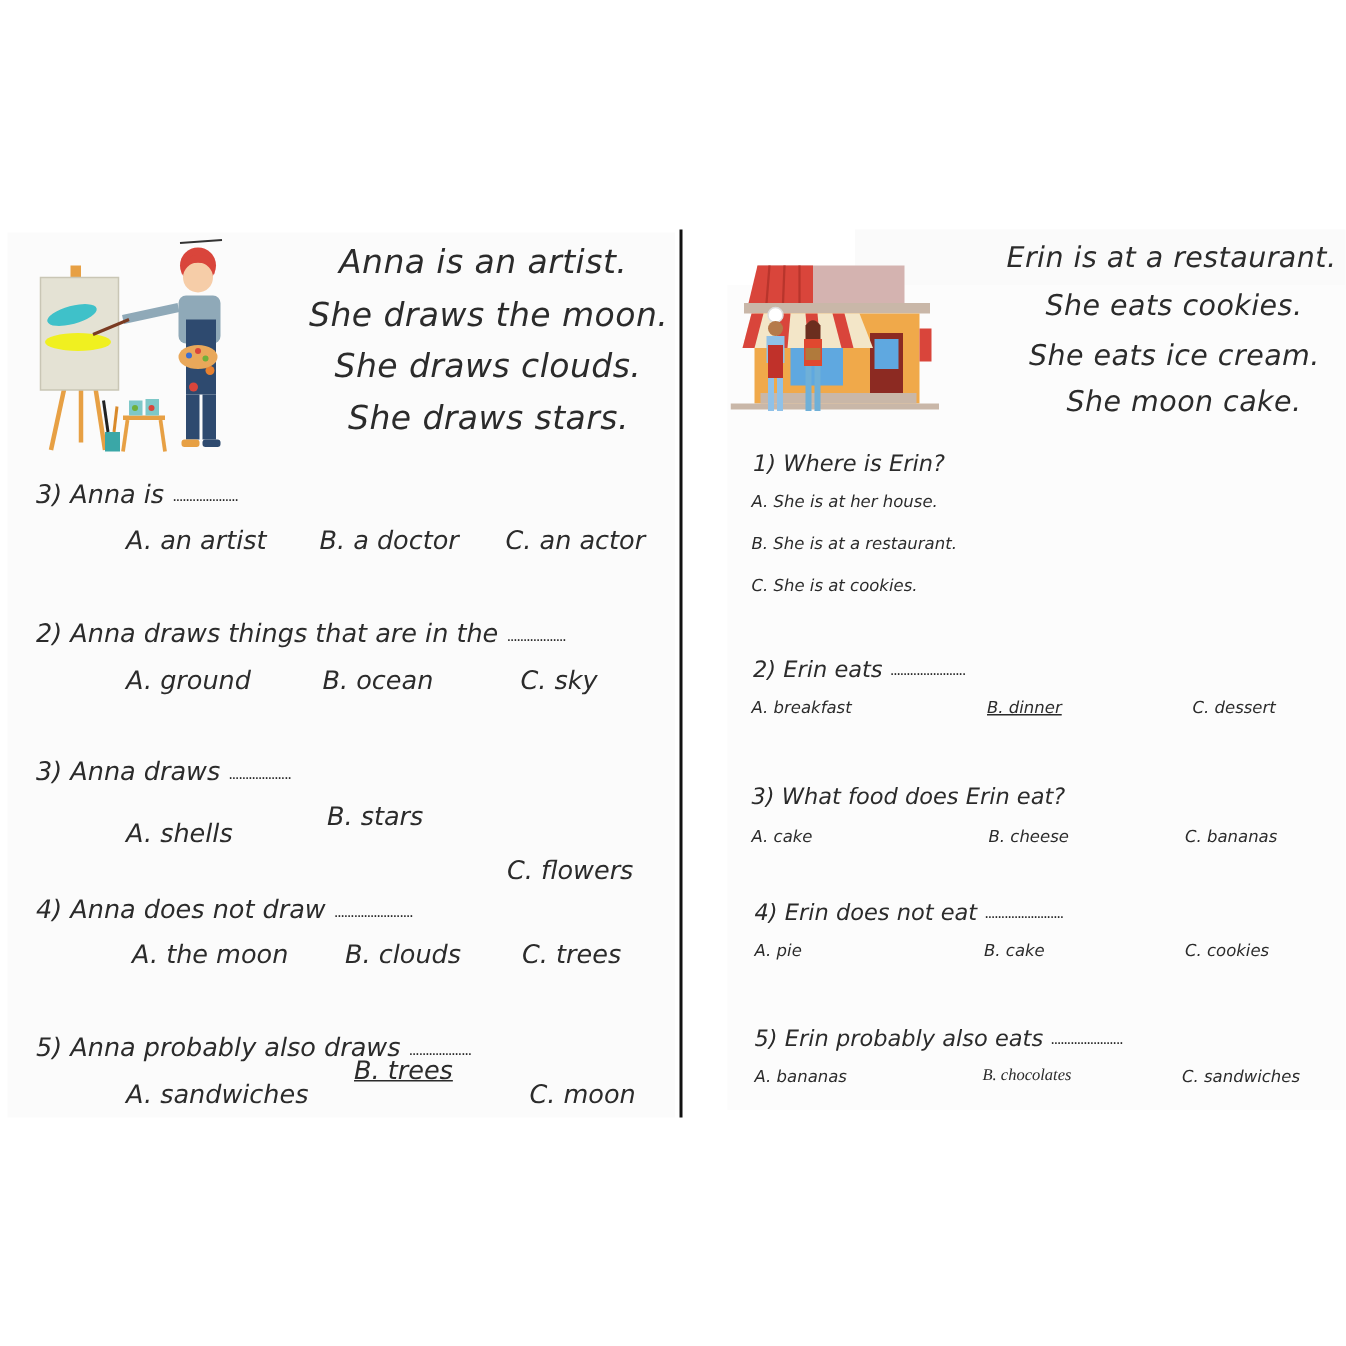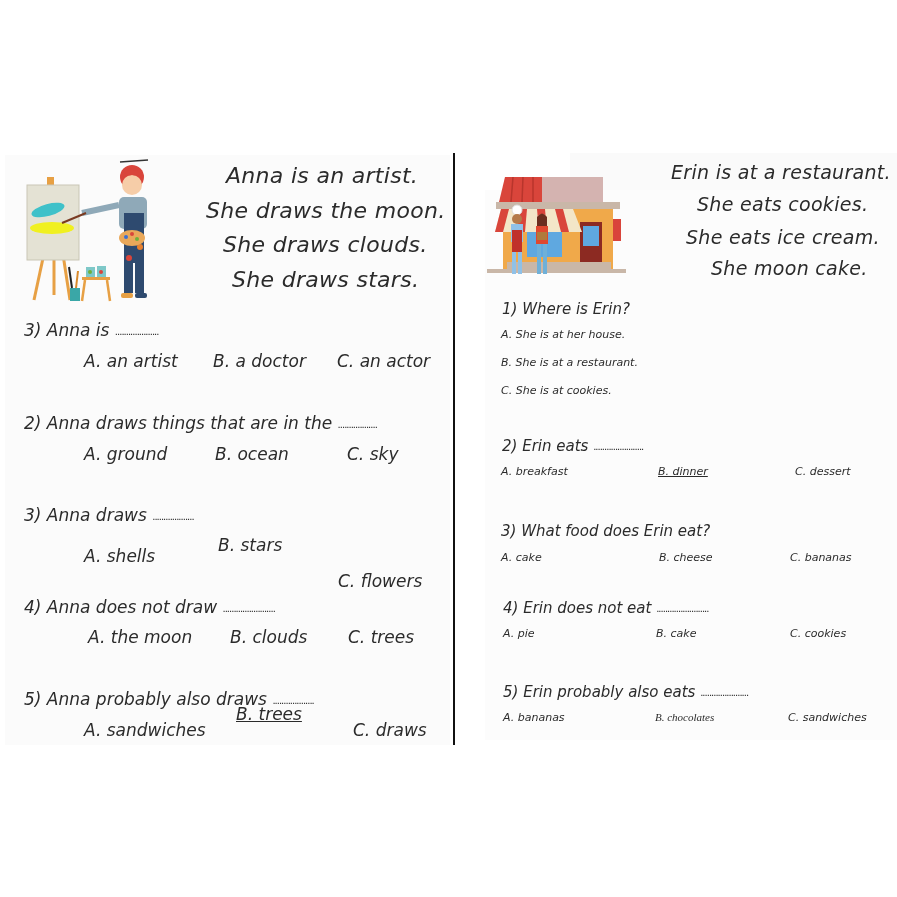--- a/index.html
+++ b/index.html
@@ -93,21 +93,21 @@
 <div class="abs opt" style="left:338px;top:535px;margin-top:36px;">C. flowers</div>
 
 <div class="abs q" style="left:24px;top:597px;"><span>4) Anna does not draw</span> <span class="blank">........................</span></div>
 <div class="abs opt" style="left:88px;top:627px;">A. the moon</div>
 <div class="abs opt" style="left:230px;top:627px;">B. clouds</div>
 <div class="abs opt" style="left:348px;top:627px;">C. trees</div>
 
 <div class="abs q" style="left:24px;top:689px;"><span>5) Anna probably also draws</span> <span class="blank">...................</span></div>
 <div class="abs opt" style="left:84px;top:720px;">A. sandwiches</div>
 <div class="abs opt" style="left:236px;top:704px;text-decoration:underline;">B. trees</div>
-<div class="abs opt" style="left:353px;top:720px;">C. draws</div>
+<div class="abs opt" style="left:353px;top:720px;">C. moon</div>
 
 <svg style="left:487px;top:172px" width="145" height="112" viewBox="0 0 145 112">
 
   <rect x="18" y="5" width="98" height="25" fill="#d4b3b0"></rect>
   <path d="M18 5 L55 5 L55 30 L12 30 Z" fill="#d9453b"></path>
   <line x1="26" y1="5" x2="24" y2="30" stroke="#b8352c" stroke-width="1.5"></line>
   <line x1="36" y1="5" x2="35" y2="30" stroke="#b8352c" stroke-width="1.5"></line>
   <line x1="46" y1="5" x2="46" y2="30" stroke="#b8352c" stroke-width="1.5"></line>
   <rect x="9" y="30" width="124" height="7" fill="#c9b7a8"></rect>
 

